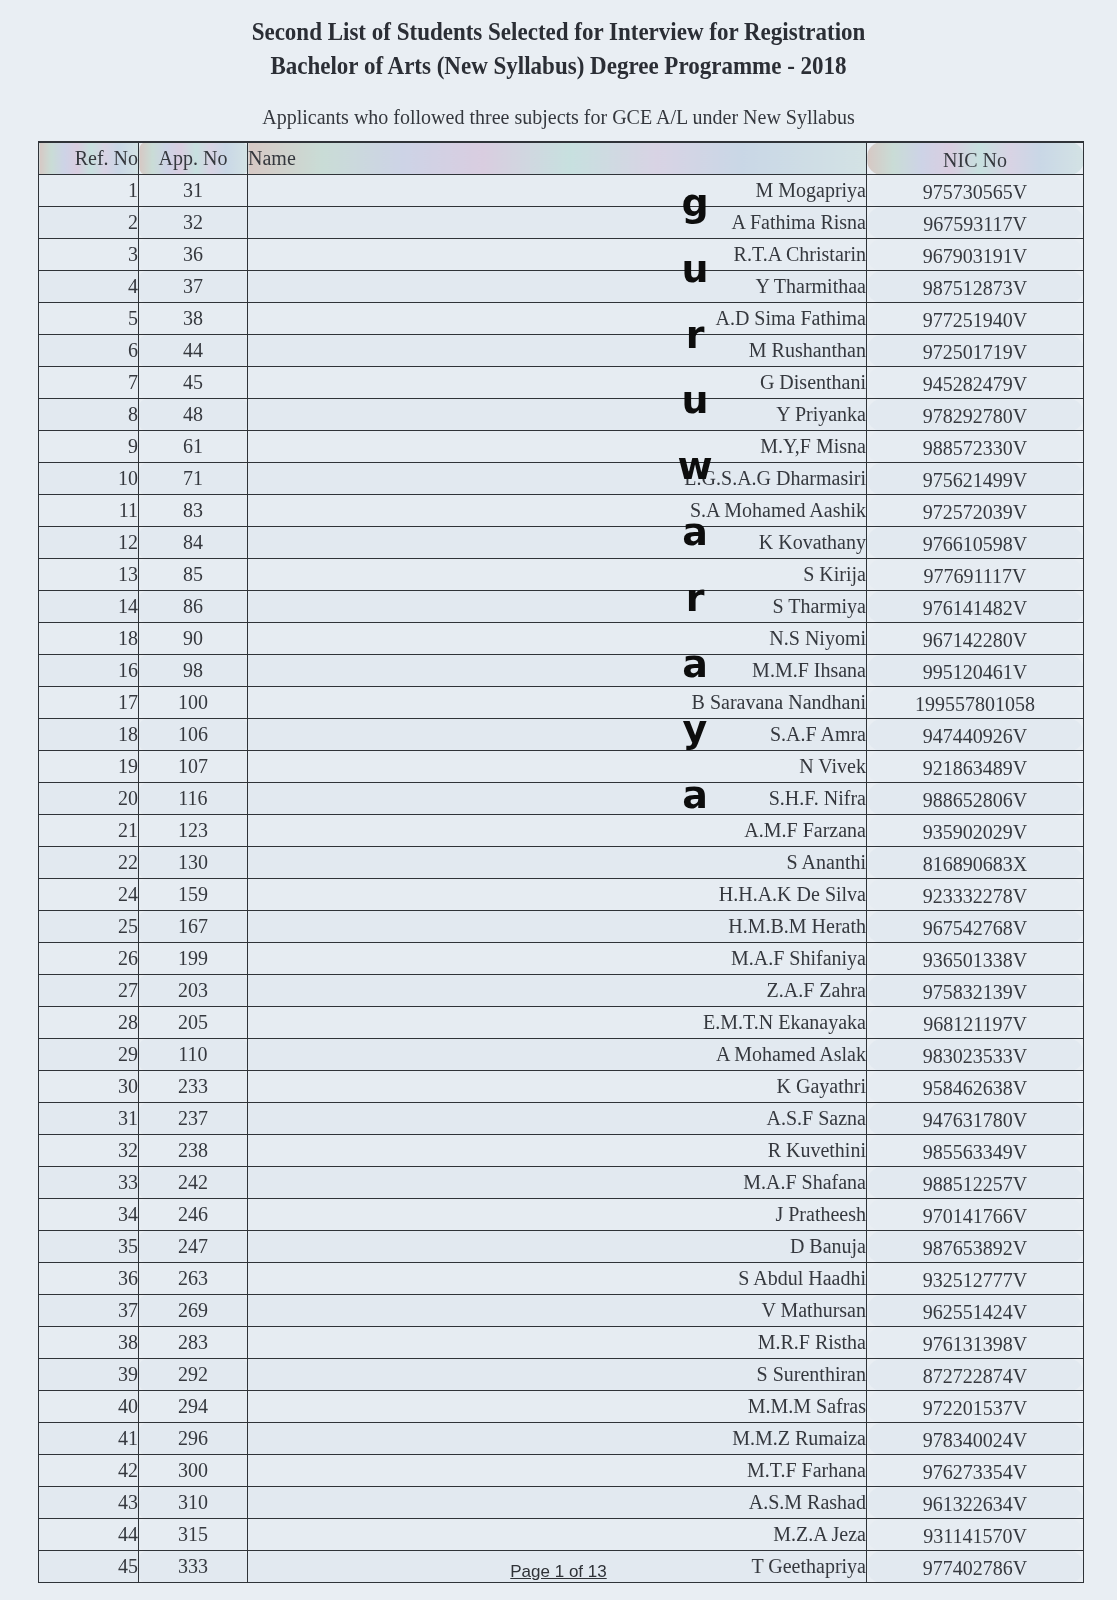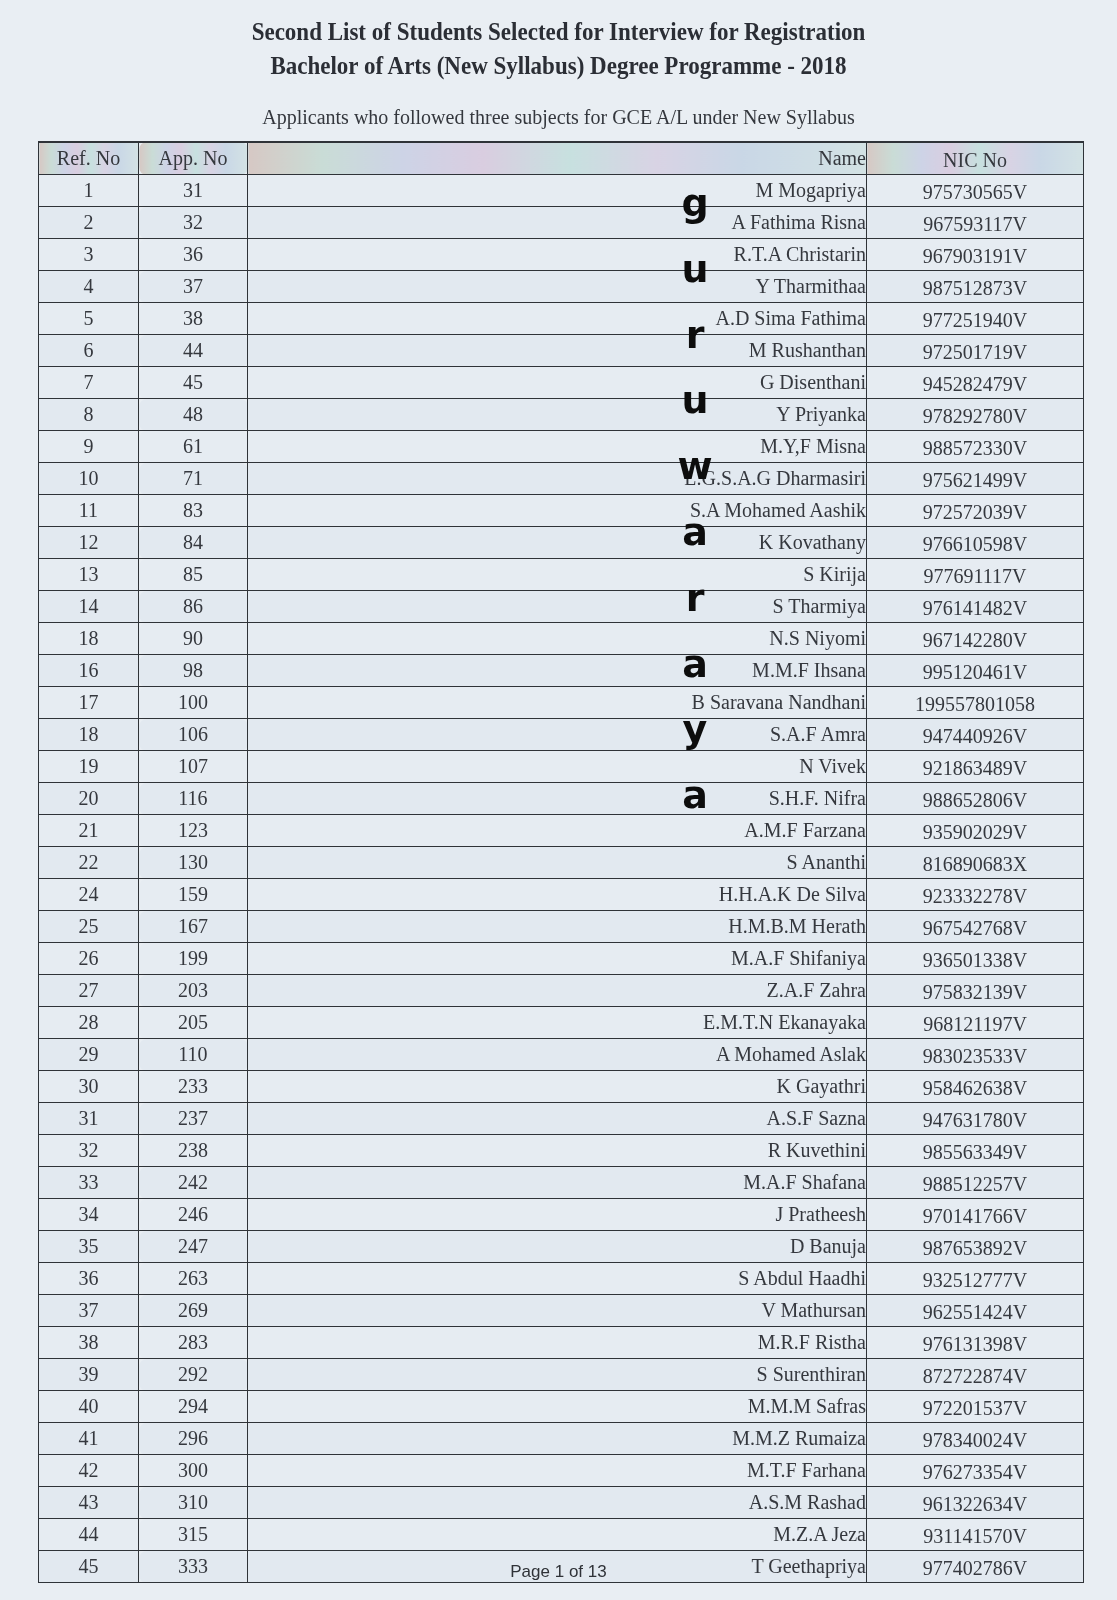--- a/index.html
+++ b/index.html
@@ -37,34 +37,34 @@
     overflow: hidden;
   }
   thead th {
     font-weight: normal;
     background: linear-gradient(90deg, #d6c8c4 0%, #c9dcd6 12%, #cdd3e6 25%, #d9cde0 38%, #c7e0df 52%, #d8d3e4 66%, #c9d7e6 80%, #d3e2e4 100%);
     height: 28px;
     border-top-width: 2px;
   }
   tbody tr:nth-child(odd) td { background: #e6ecf2; }
   tbody tr:nth-child(even) td { background: #e2e9f0; }
-  .c-ref { width: 99px; text-align: center; }
+  .c-ref { width: 99px; text-align: right; }
   .c-app { width: 108px; text-align: center; border-radius: 8px; }
   .c-name { width: 618px; text-align: right; padding-left: 4px; }
-  .c-nic { text-align: center; padding-top: 3px; }
-  th.c-name { text-align: right; padding-left: 0; }
+  .c-nic { text-align: center; padding-top: 3px; border-radius: 15px; }
+  th.c-name { text-align: left; padding-left: 0; }
   .watermark {
     position: absolute; left: 670px; top: 178px; width: 50px;
     font-family: "DejaVu Sans", sans-serif; font-weight: bold;
     font-size: 38px; color: #0d0d0d; text-align: center;
   }
   .watermark span { display: block; height: 65.8px; line-height: 50px; }
   .footer {
     position: absolute; top: 1562px; left: 0; width: 1117px; text-align: center;
-    font-family: "Liberation Sans", sans-serif; font-size: 17px; color: #2f3237;
+    font-family: "Liberation Sans", sans-serif; font-size: 17px; color: #2f3237; text-decoration: underline;
   }
 </style>
 </head>
 <body>
 
 <div class="title t1">Second List of Students Selected for Interview for Registration</div>
 <div class="title t2">Bachelor of Arts (New Syllabus) Degree Programme - 2018</div>
 <div class="subtitle">Applicants who followed three subjects for GCE A/L under New Syllabus</div>
 
 <table>

